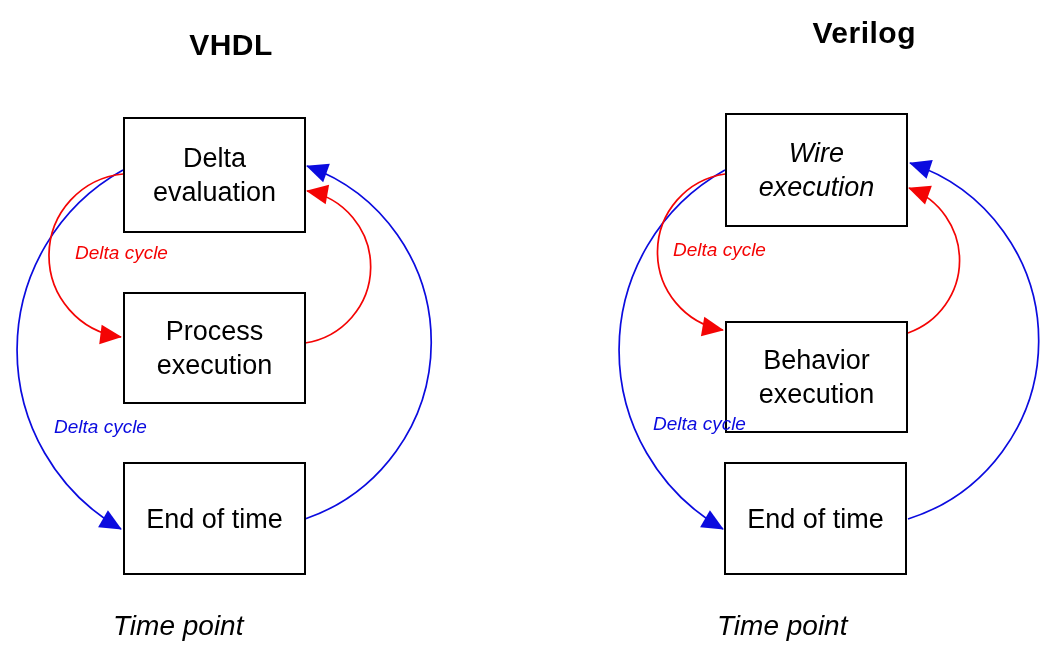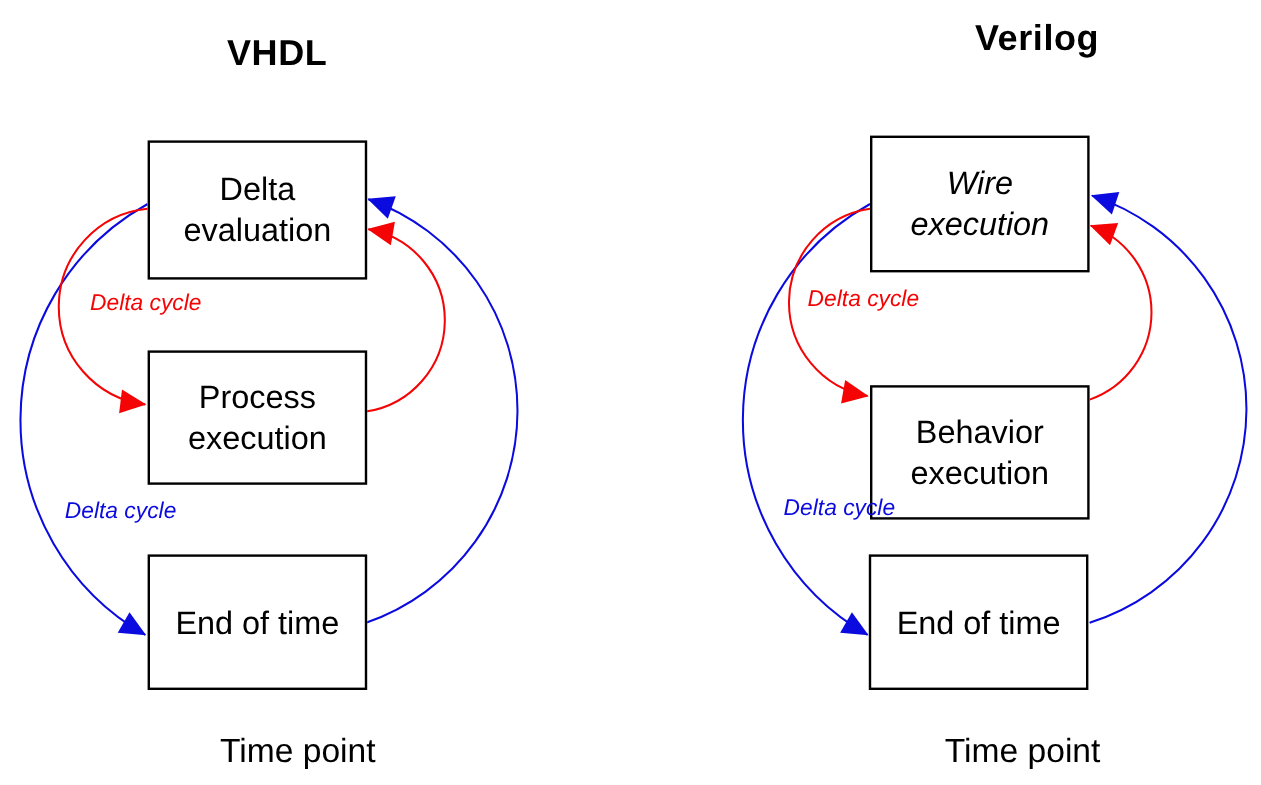--- a/index.html
+++ b/index.html
@@ -16,22 +16,22 @@
     border:2px solid var(--box_border,#000);background:#fff;
     display:flex;flex-direction:column;align-items:center;justify-content:center;
     font-size:27px;line-height:34px;text-align:center;z-index:2;
   }
   .lbl{
     position:absolute;font-size:19px;font-style:italic;white-space:nowrap;z-index:3;
   }
   .lbl.red{color:var(--red,#f00);}
   .lbl.blue{color:var(--blue,#00f);}
   .timepoint{
-    position:absolute;width:200px;text-align:right;
-    font-size:28px;white-space:nowrap;
+    position:absolute;width:200px;text-align:left;
+    font-size:28px;font-style:italic;white-space:nowrap;
   }
   svg#arrows{position:absolute;left:0;top:0;z-index:1;}
   svg#arrows path.arc{fill:none;stroke-width:1.7px;}
   svg#arrows path.arc.red{stroke:var(--red,#f00);}
   svg#arrows path.arc.blue{stroke:var(--blue,#00f);}
   #ah-red path{fill:var(--red,#f00);}
   #ah-blue path{fill:var(--blue,#00f);}
 </style>
 </head>
 <body>

